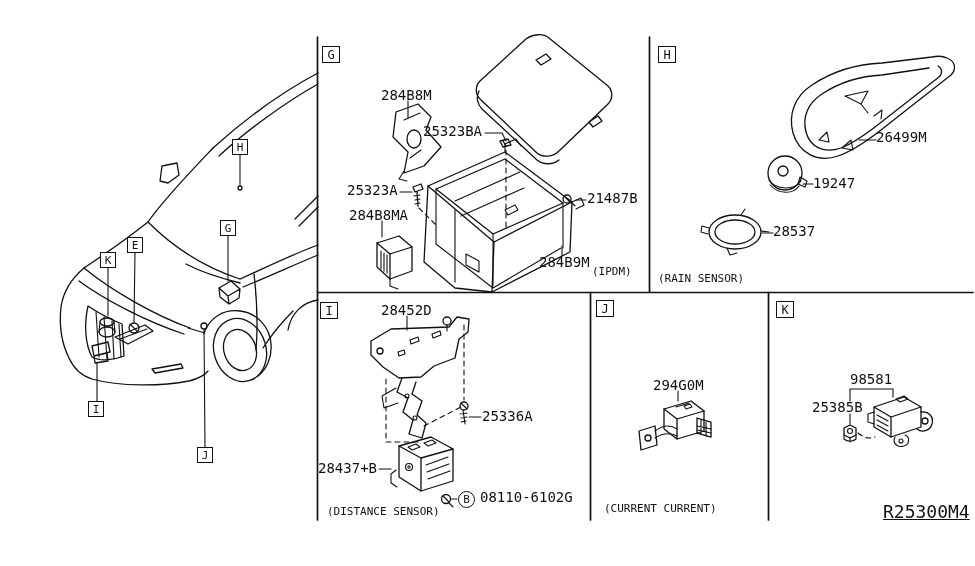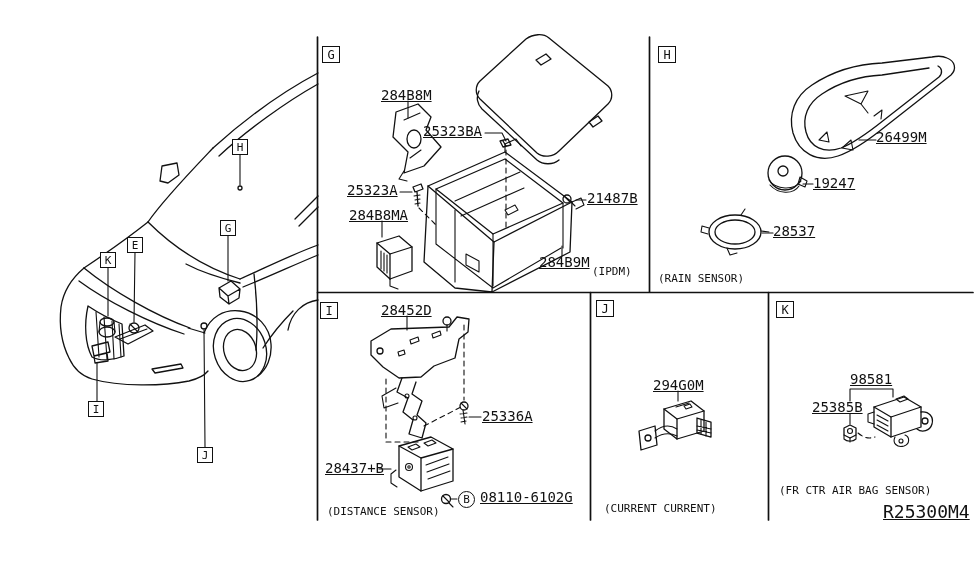--- a/index.html
+++ b/index.html
@@ -8,21 +8,21 @@
     font-family:"DejaVu Sans Mono","Liberation Mono",monospace;
     color:#111;overflow:hidden;
   }
   svg.art{position:absolute;left:0;top:0;}
   svg.art path, svg.art circle, svg.art ellipse, svg.art line{
     fill:none;stroke:#111;stroke-width:1.3;stroke-linecap:round;stroke-linejoin:round;
   }
   svg.art .thin{stroke-width:1.1;}
   svg.art .div{stroke-width:1.7;}
   svg.art .dash{stroke-dasharray:5 4;stroke-width:1.1;}
-  .lbl{position:absolute;font-size:14px;line-height:1;white-space:nowrap;letter-spacing:0;text-decoration:underline;}
+  .lbl{position:absolute;font-size:14px;line-height:1;white-space:nowrap;letter-spacing:0;}
   .cap{position:absolute;font-size:11px;line-height:1;white-space:nowrap;}
   .ref{position:absolute;font-size:18px;line-height:1;white-space:nowrap;text-decoration:underline;}
   .box{
     position:absolute;width:16px;height:15px;border:1.6px solid #111;background:#fff;
     display:flex;align-items:center;justify-content:center;font-size:12px;line-height:1;
   }
   .cbox{
     position:absolute;width:14px;height:14px;border:1.6px solid #111;background:#fff;
     display:flex;align-items:center;justify-content:center;font-size:11px;line-height:1;
   }
@@ -287,29 +287,28 @@
   <div class="lbl" style="left:539px;top:255px">284B9M</div>
   <div class="cap" style="left:592px;top:266px">(IPDM)</div>
 
   <div class="lbl" style="left:876px;top:130px">26499M</div>
   <div class="lbl" style="left:813px;top:176px">19247</div>
   <div class="lbl" style="left:773px;top:224px">28537</div>
   <div class="cap" style="left:658px;top:273px">(RAIN SENSOR)</div>
 
   <div class="lbl" style="left:381px;top:303px">28452D</div>
   <div class="lbl" style="left:482px;top:409px">25336A</div>
-  <div class="lbl" style="left:325px;top:461px">28437+B</div>
+  <div class="lbl" style="left:318px;top:461px">28437+B</div>
   <div class="circB" style="left:458px;top:491px">
       <span>B</span>
     </div>
   <div class="lbl" style="left:480px;top:490px">08110-6102G</div>
   <div class="cap" style="left:327px;top:506px">(DISTANCE SENSOR)</div>
 
   <div class="lbl" style="left:653px;top:378px">294G0M</div>
   <div class="cap" style="left:604px;top:503px">(CURRENT CURRENT)</div>
 
   <div class="lbl" style="left:850px;top:372px">98581</div>
   <div class="lbl" style="left:812px;top:400px">25385B</div>
-  <div class="cap" style="left:779px;top:485px">(FR CTR AIR BAG SENSOR)</div>
 
   <div class="ref" style="left:883px;top:503px">R25300M4</div>
 
 </div>
 
 </body></html>

